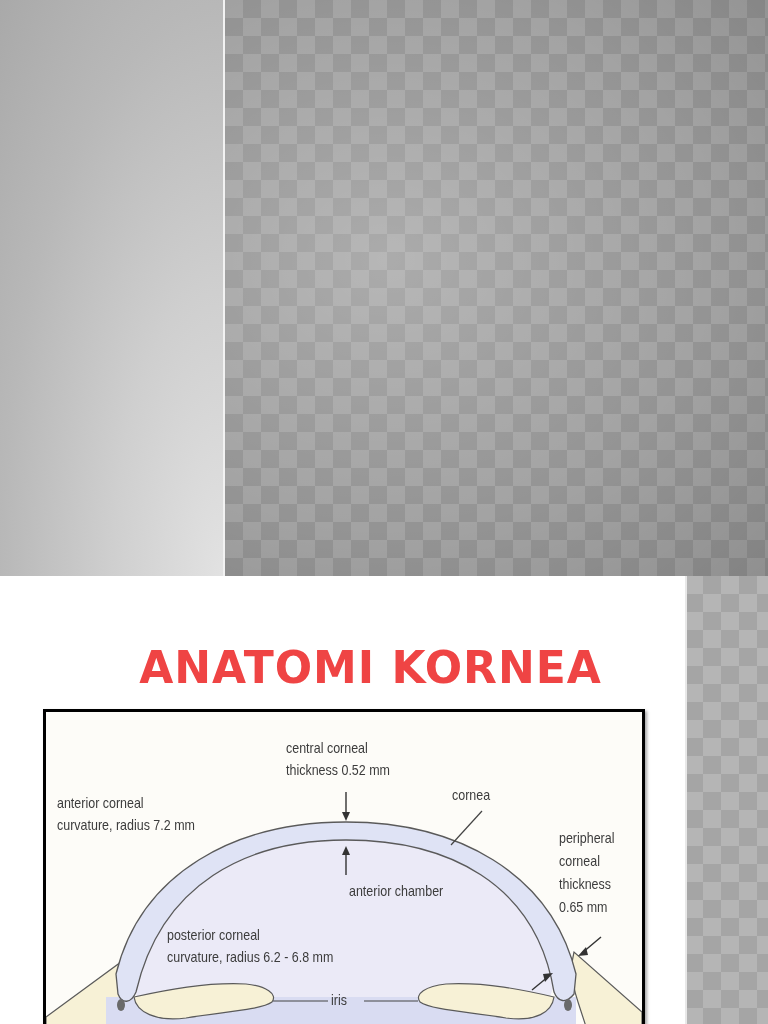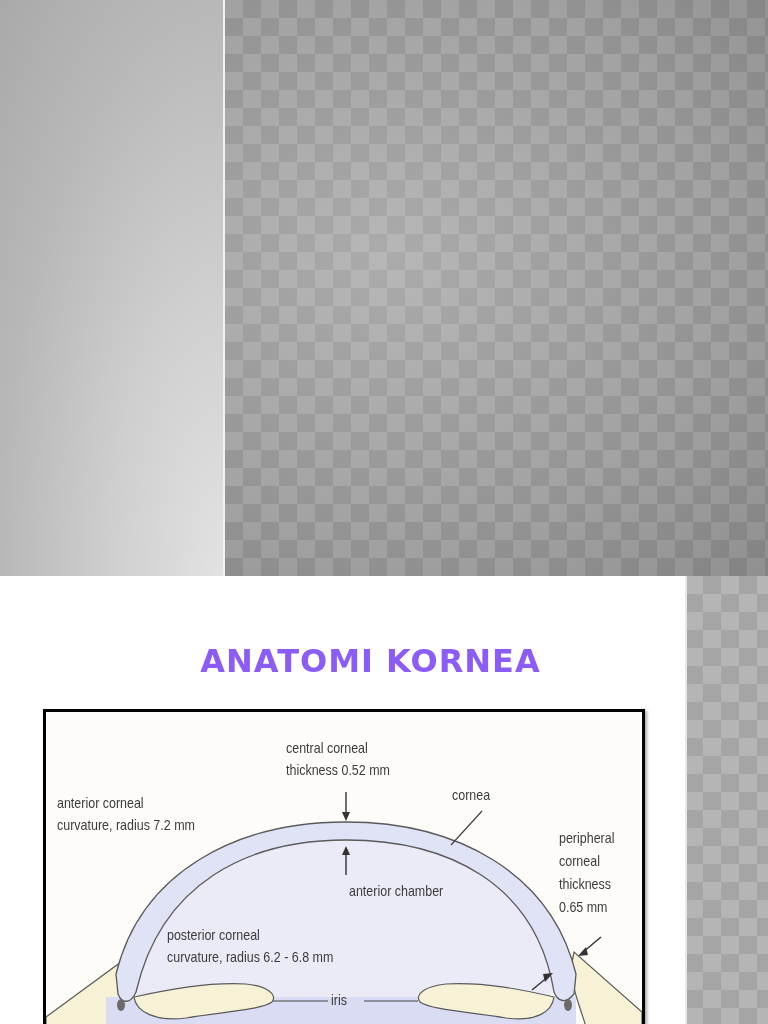--- a/index.html
+++ b/index.html
@@ -10,21 +10,21 @@
   .pattern { background-color:#a3a3a3;
     background-image:
       linear-gradient(45deg, rgba(0,0,0,0.09) 25%, transparent 25%, transparent 75%, rgba(0,0,0,0.09) 75%),
       linear-gradient(45deg, rgba(0,0,0,0.09) 25%, transparent 25%, transparent 75%, rgba(0,0,0,0.09) 75%);
     background-size:36px 36px; background-position:0 0, 18px 18px; }
   .top-pattern { position:absolute; left:225px; top:0; width:543px; height:576px; }
   .top-pattern::after { content:""; position:absolute; inset:0;
     background: radial-gradient(ellipse at 30% 45%, rgba(255,255,255,0.22) 0%, rgba(255,255,255,0) 60%, rgba(0,0,0,0.12) 100%); }
   .right-strip { position:absolute; left:685px; top:576px; width:83px; height:448px; background-color:#b5b5b5; }
   .right-strip::before { content:""; position:absolute; left:0; top:0; width:2px; height:100%; background:#e8e8e8; }
-  .title { position:absolute; left:0; width:741px; top:642px; text-align:center; font-family:"DejaVu Sans", sans-serif; font-weight:bold; font-size:32px; letter-spacing:1px; color:#8b5cf6; }
+  .title { position:absolute; left:0; width:741px; top:642px; text-align:center; font-family:"DejaVu Sans", sans-serif; font-weight:bold; font-size:44px; letter-spacing:1px; color:#ef4444; }
   .figure { position:absolute; left:43px; top:709px; width:596px; height:330px; border:3px solid #000; background:#fdfcf8; overflow:hidden; box-shadow:2px 2px 3px rgba(0,0,0,0.35); }
   .figure svg { position:absolute; left:0; top:0; }
   .lbl { position:absolute; font-family:"Liberation Sans", sans-serif; font-size:14.5px; line-height:22px; color:#3c3c3c; transform:scaleX(0.86); transform-origin:left top; white-space:nowrap; }
 </style>
 </head>
 <body>
 
 <div class="left-panel"></div>
 <div class="left-divider"></div>
 <div class="top-pattern pattern"></div>

